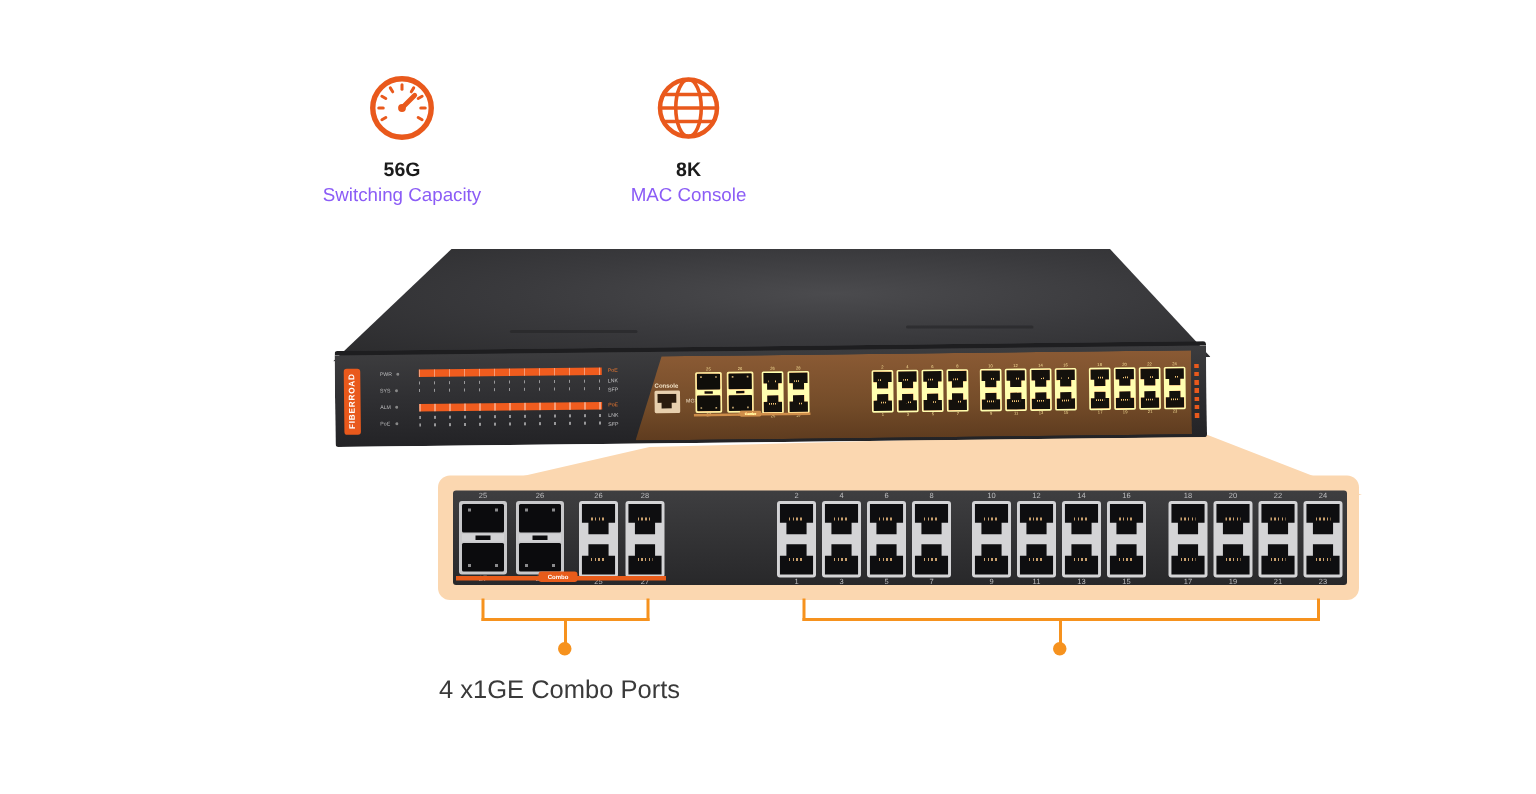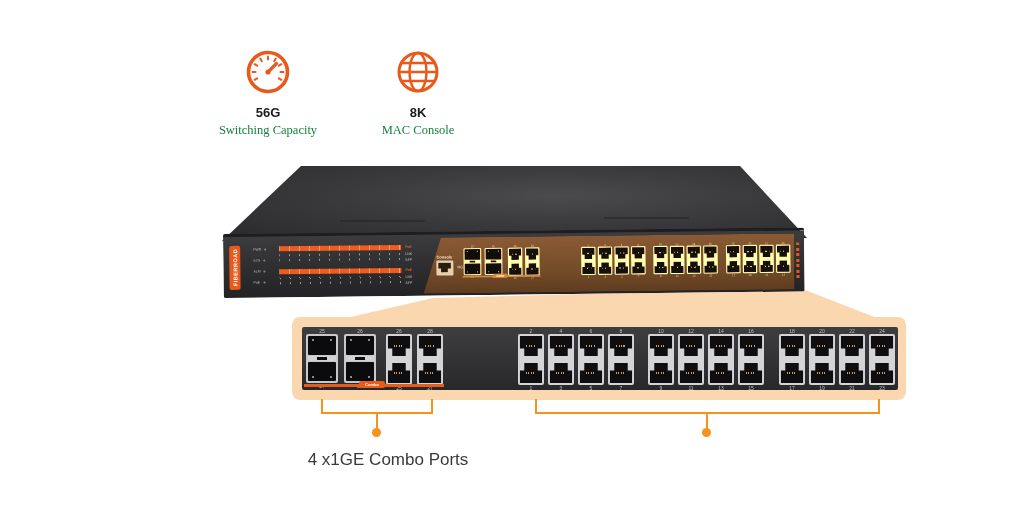--- a/index.html
+++ b/index.html
@@ -4,21 +4,21 @@
 <style>
   * { margin:0; padding:0; box-sizing:border-box; }
   html,body { background:#ffffff; }
   body { font-family:"Liberation Sans", sans-serif; }
   #stage { position:relative; width:1024px; height:529px; background:#ffffff; overflow:hidden; }
 
   
   .feature { position:absolute; top:44px; width:140px; text-align:center; }
   .feature .ic { height:56px; display:flex; align-items:center; justify-content:center; }
   .feature .val { margin-top:5px; font-size:13px; font-weight:bold; color:#1b1b1b; }
-  .feature .lab { margin-top:3px; font-size:12.5px; color:#15803d;font-family:Liberation Serif, serif; }
+  .feature .lab { margin-top:3px; font-size:12.5px; color:#8b5cf6; }
 
   
   #topface { position:absolute; left:222px; top:163px; width:585px; height:78px;
     clip-path:polygon(79px 3px, 518px 3px, 585px 75px, 0px 78px);
     background:radial-gradient(ellipse at 57% 42%, #4b4b4e 0%, #3a3a3d 45%, #29292b 100%); }
   .vent { position:absolute; height:2px; width:85px; background:#232325; opacity:.55; border-radius:1px; }
   #frontpanel { position:absolute; left:223px; top:234px; width:581px; height:64px;
     transform:rotate(-0.65deg); transform-origin:left top; border-radius:2px;
     background:linear-gradient(180deg,#3c3c3e 0%, #303033 45%, #232326 100%);
     border-top:3px solid #1e1e20; z-index:4; }
@@ -113,21 +113,21 @@
           <line x1="36.8" y1="32.3" x2="39.4" y2="33.8"></line>
         </g>
         <line x1="26" y1="26" x2="34.5" y2="17.5" stroke-width="3.2" stroke-linecap="round"></line>
         <circle cx="26" cy="26" r="2.6" fill="#e9591c" stroke="none"></circle>
       </svg>
     </div>
     <div class="val">56G</div>
     <div class="lab">Switching Capacity</div>
   </div>
 
-  <div class="feature" style="left:348px">
+  <div class="feature" style="left:389px">
     <div class="ic">
       <svg width="52" height="52" viewBox="0 0 52 52" fill="none" stroke="#e9591c">
         <circle cx="26" cy="26" r="19" stroke-width="3"></circle>
         <ellipse cx="26" cy="26" rx="8.5" ry="19" stroke-width="2.4"></ellipse>
         <line x1="7" y1="26" x2="45" y2="26" stroke-width="2.4"></line>
         <line x1="9.5" y1="17" x2="42.5" y2="17" stroke-width="2.4"></line>
         <line x1="9.5" y1="35" x2="42.5" y2="35" stroke-width="2.4"></line>
       </svg>
     </div>
     <div class="val">8K</div>
@@ -473,21 +473,21 @@
             <div class="combo-strip"></div>
             <div class="combo-tag">Combo</div>
           </div>
         </div>
     </div>
   </div>
 
   <div class="bracket" style="left:321px; top:399px; width:112px"></div>
   <div class="stem" style="left:376px; top:414px"></div>
   <div class="cdot" style="left:372px; top:428px"></div>
-  <div class="callout-text" style="left:288px; top:448px; width:200px">4 x1GE Combo Ports</div>
+  <div class="callout-text" style="left:273px; top:448px; width:200px">4 x1GE Combo Ports</div>
 
   <div class="bracket" style="left:535px; top:399px; width:345px"></div>
   <div class="stem" style="left:706px; top:414px"></div>
   <div class="cdot" style="left:702px; top:428px"></div>
   <div class="callout-text" style="left:567px; top:446px; width:280px">
   </div>
 
 </div>
 
 </body></html>

